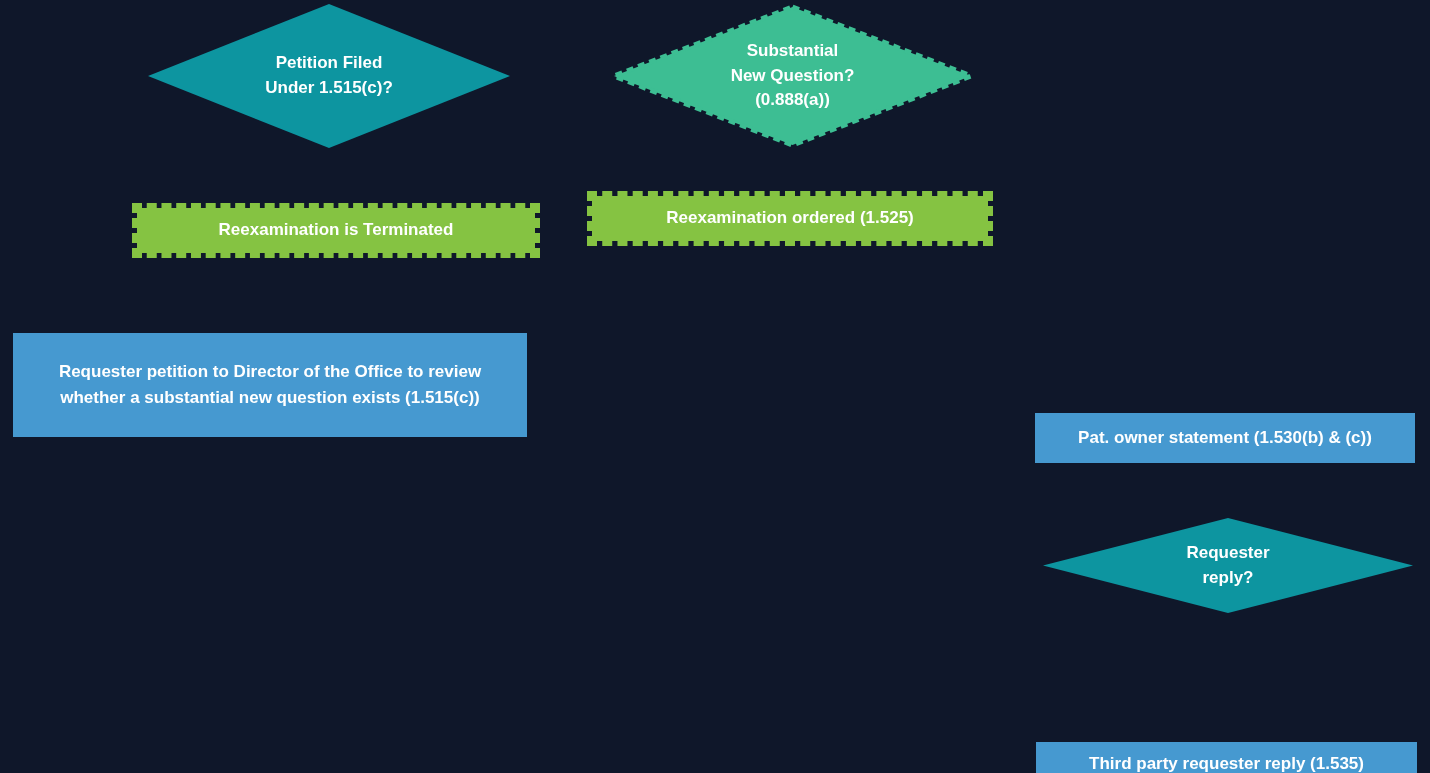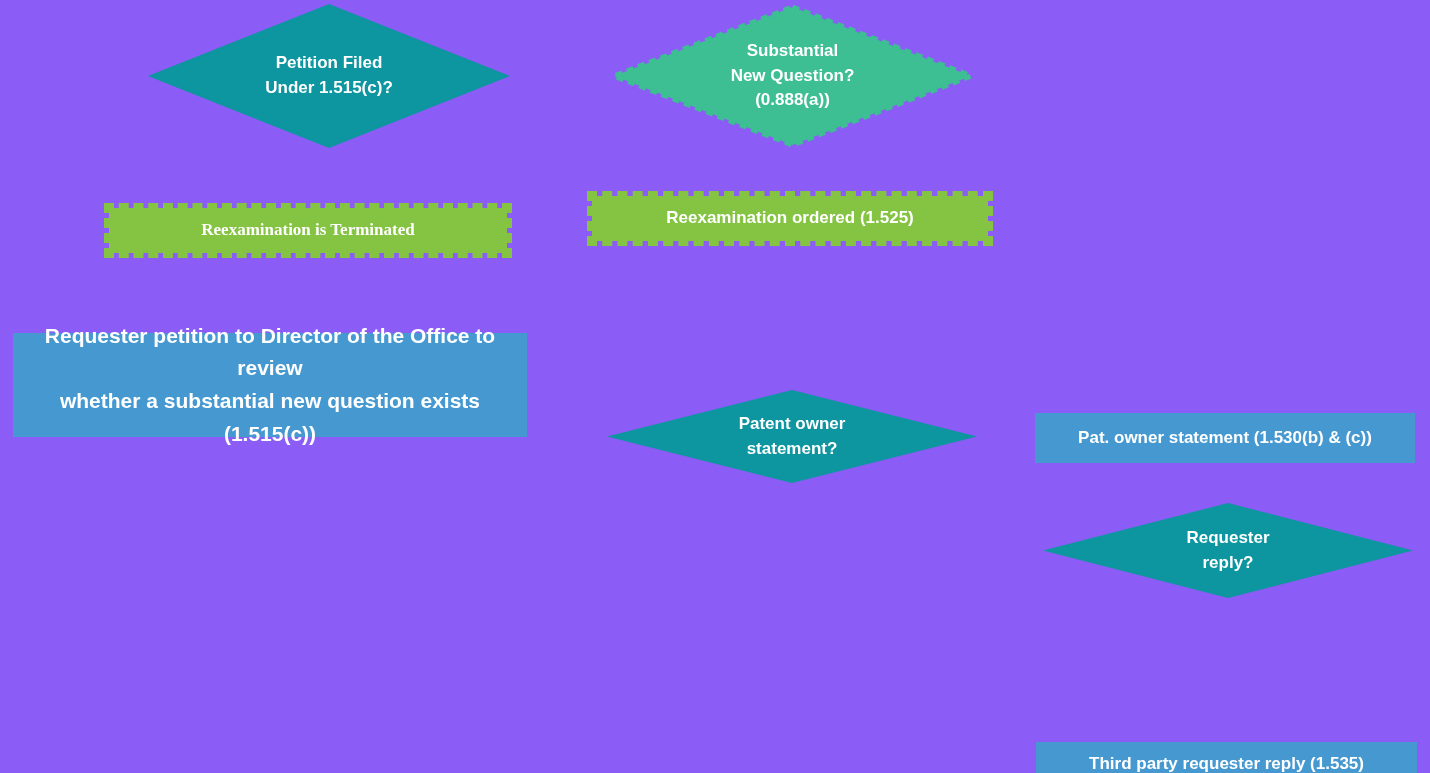--- a/index.html
+++ b/index.html
@@ -1,20 +1,20 @@
 <!DOCTYPE html>
 <html><head>
 <meta charset="utf-8">
 <style>
   html, body { margin: 0; padding: 0; background: #000; }
   #canvas {
     position: relative;
     width: 1430px;
     height: 773px;
-    background: #8b5cf6;
+    background: #0f172a;
     overflow: hidden;
     font-family: "Liberation Sans", sans-serif;
   }
   .node { position: absolute; }
   .node svg { position: absolute; left: 0; top: 0; display: block; }
   .label {
     position: absolute;
     left: 0; top: 0; right: 0; bottom: 0;
     display: flex;
     align-items: center;
@@ -38,31 +38,31 @@
   }
   
   .box-green {
     box-sizing: border-box;
     background: #85C342;
     background-clip: padding-box;
     border: 5px dashed #85C342;
   }
   
   .box-blue { background: #4699D0; }
-  .small-text { font-size: 21px; line-height: 1.55; }
+  .small-text { font-size: 17px; line-height: 1.55; }
 
   
   #n-petition   { left: 147px;  top: 3px;   width: 364px; height: 146px; }
   #n-snq        { left: 610px;  top: 3px;   width: 365px; height: 146px; }
-  #n-terminated { left: 104px;  top: 203px; width: 408px; height: 55px; font-family: Liberation Serif, serif; }
+  #n-terminated { left: 132px;  top: 203px; width: 408px; height: 55px; }
   #n-ordered    { left: 587px;  top: 191px; width: 406px; height: 55px; }
   #n-reqpet     { left: 13px;   top: 333px; width: 514px; height: 104px; }
   #n-pos-q      { left: 607px;  top: 390px; width: 370px; height: 93px; }
   #n-pos        { left: 1035px; top: 413px; width: 380px; height: 50px; }
-  #n-reply-q    { left: 1043px; top: 503px; width: 370px; height: 95px; }
+  #n-reply-q    { left: 1043px; top: 518px; width: 370px; height: 95px; }
   #n-reply      { left: 1036px; top: 707px; width: 381px; height: 45px; margin-top: 35px; }
 </style>
 </head>
 <body>
 
 <div id="canvas">
 
   <div class="node diamond-teal" id="n-petition">
     <svg width="364" height="146" viewBox="0 0 364 146">
       <polygon points="182,1 363,73 182,145 1,73"></polygon>
@@ -86,27 +86,20 @@
 
   <div class="node box-green" id="n-ordered">
     <div class="label">Reexamination ordered (1.525)</div>
   </div>
 
   <div class="node box-blue" id="n-reqpet">
     <div class="label small-text">Requester petition to Director of the Office to review
 whether a substantial new question exists (1.515(c))</div>
   </div>
 
-  <div class="node diamond-teal" id="n-pos-q">
-    <svg width="370" height="93" viewBox="0 0 370 93">
-      <polygon points="185,0 370,46.5 185,93 0,46.5"></polygon>
-    </svg>
-    <div class="label">Patent owner
-statement?</div>
-  </div>
 
   <div class="node box-blue" id="n-pos">
     <div class="label">Pat. owner statement (1.530(b) &amp; (c))</div>
   </div>
 
   <div class="node diamond-teal" id="n-reply-q">
     <svg width="370" height="95" viewBox="0 0 370 95">
       <polygon points="185,0 370,47.5 185,95 0,47.5"></polygon>
     </svg>
     <div class="label">Requester

